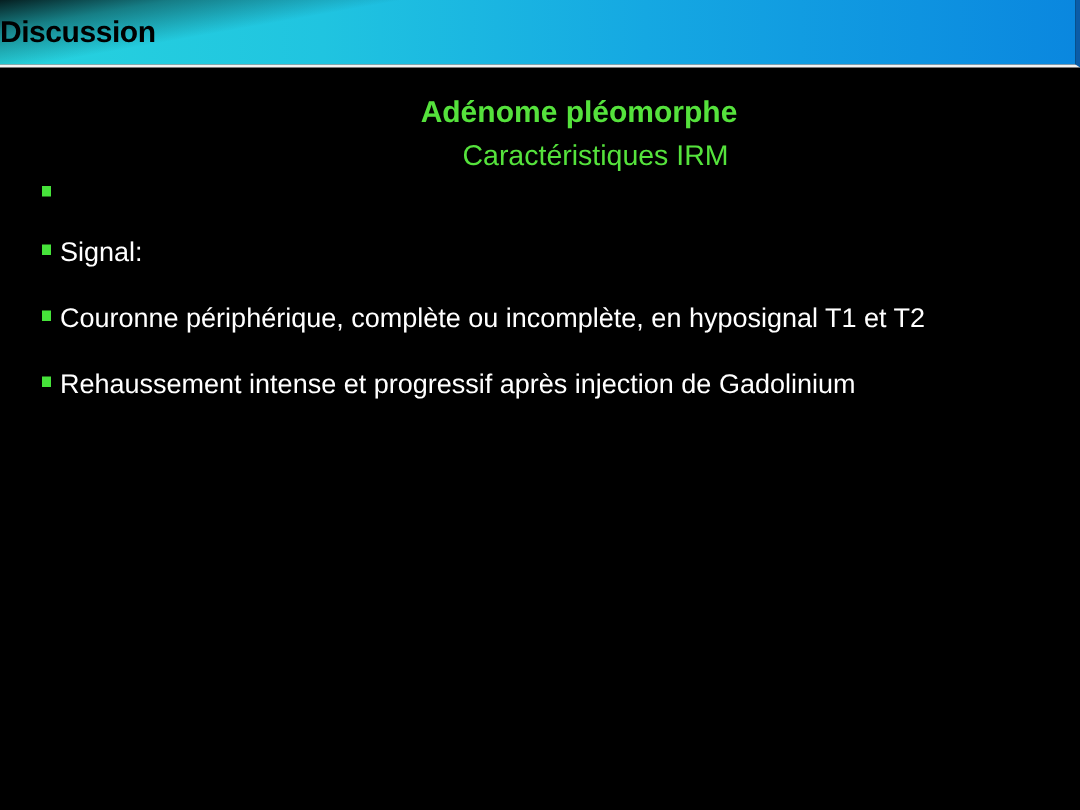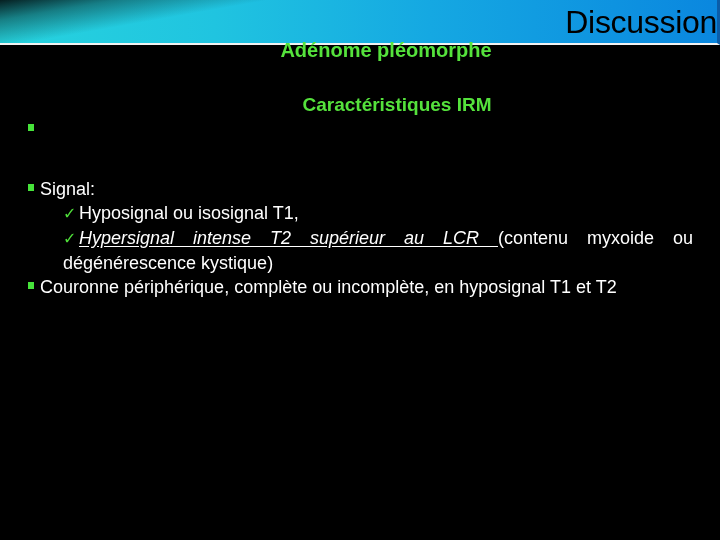--- a/index.html
+++ b/index.html
@@ -23,61 +23,60 @@
       background:
         linear-gradient(170deg, rgba(0,0,0,0.85) 0%, rgba(10,60,60,0.55) 12%, rgba(0,0,0,0) 28%),
         linear-gradient(90deg, #27d3de 0%, #20c4e0 30%, #15a8e2 60%, #0a87df 100%);
       box-sizing: border-box;
       border-bottom: 2px solid #f2f2f2;
       border-right: 3px solid #0b5ca8;
     }
     .header-title {
       position: absolute;
       left: 0; right: 0; top: 4px;
-      text-align: right;
-      font-weight: normal;
-      font-size: 32px;
+      text-align: left;
+      font-weight: bold;
+      font-size: 20px;
       line-height: 36px;
       color: #000;
       letter-spacing: -0.3px;
     }
     .subtitle {
       position: absolute;
       left: 0; right: 0;
       text-align: center;
       color: #55e23c;
     }
     .subtitle.main {
-      top: 37px;
+      top: 62px;
       font-size: 20px;
       font-weight: bold;
       line-height: 26px;
       padding-left: 52px;
     }
     .subtitle.sub {
       top: 93px;
       font-size: 19px;
       line-height: 24px;
       padding-left: 74px;
-      font-weight: bold;
     }
     .body-text {
       position: absolute;
       left: 26px;
       top: 117px;
       width: 667px;
       font-size: 18px;
       line-height: 24px;
     }
     .item {
       text-align: justify;
       margin: 0;
     }
-    .item.gap { }
-    .item.gap-lg { margin-top: 36px; }
+    .item.gap { margin-top: 20px; }
+    .item.gap-lg { margin-top: 15px; }
     .bullet {
       display: inline-block;
       width: 6px;
       height: 7px;
       background: #46e33a;
       margin-right: 6px;
       vertical-align: 4px;
       margin-left: 2px;
     }
     .sub-list {
@@ -110,30 +109,25 @@
 <div class="subtitle sub">Caractéristiques IRM</div>
 
 <div class="body-text">
 
   <p class="item">
     <span class="bullet"></span>
   </p>
 
   <div class="item gap-lg">
     <span class="bullet"></span><span>Signal:</span>
-    <div class="sub-list">
-      <div class="sub-item">
-        <span class="check">✓</span><span>Hyposignal ou isosignal T1,</span>
-      </div>
-      <div class="sub-item">
-        <span class="check">✓</span><span class="em-u">Hypersignal intense T2 supérieur au LCR </span><span>(contenu myxoide ou dégénérescence kystique)</span>
-      </div>
-    </div>
   </div>
 
   <p class="item gap">
     <span class="bullet"></span><span>Couronne périphérique, complète ou incomplète, en hyposignal T1 et T2</span>
   </p>
 
+  <p class="item gap">
+    <span class="bullet"></span><span>Rehaussement intense et progressif après injection de Gadolinium</span>
+  </p>
 
 
 
 </div>
 
 </body></html>

